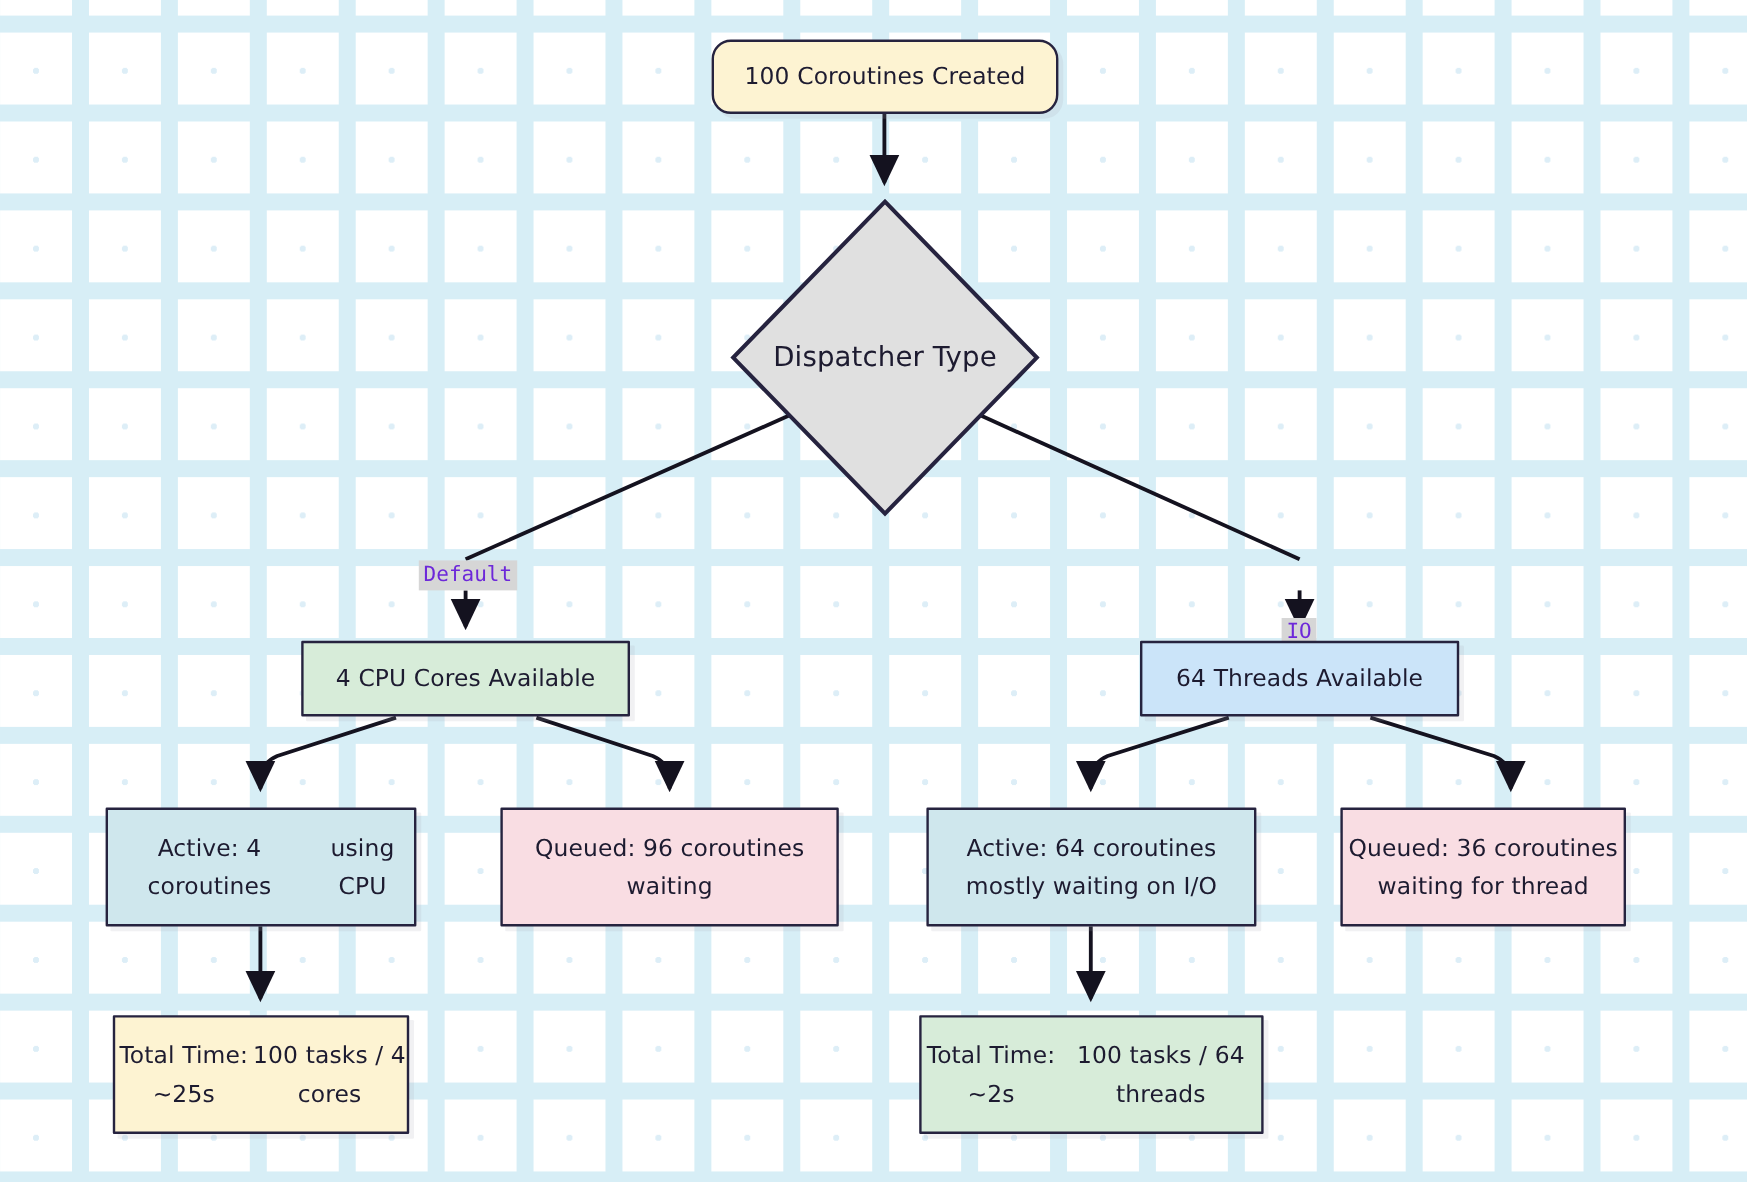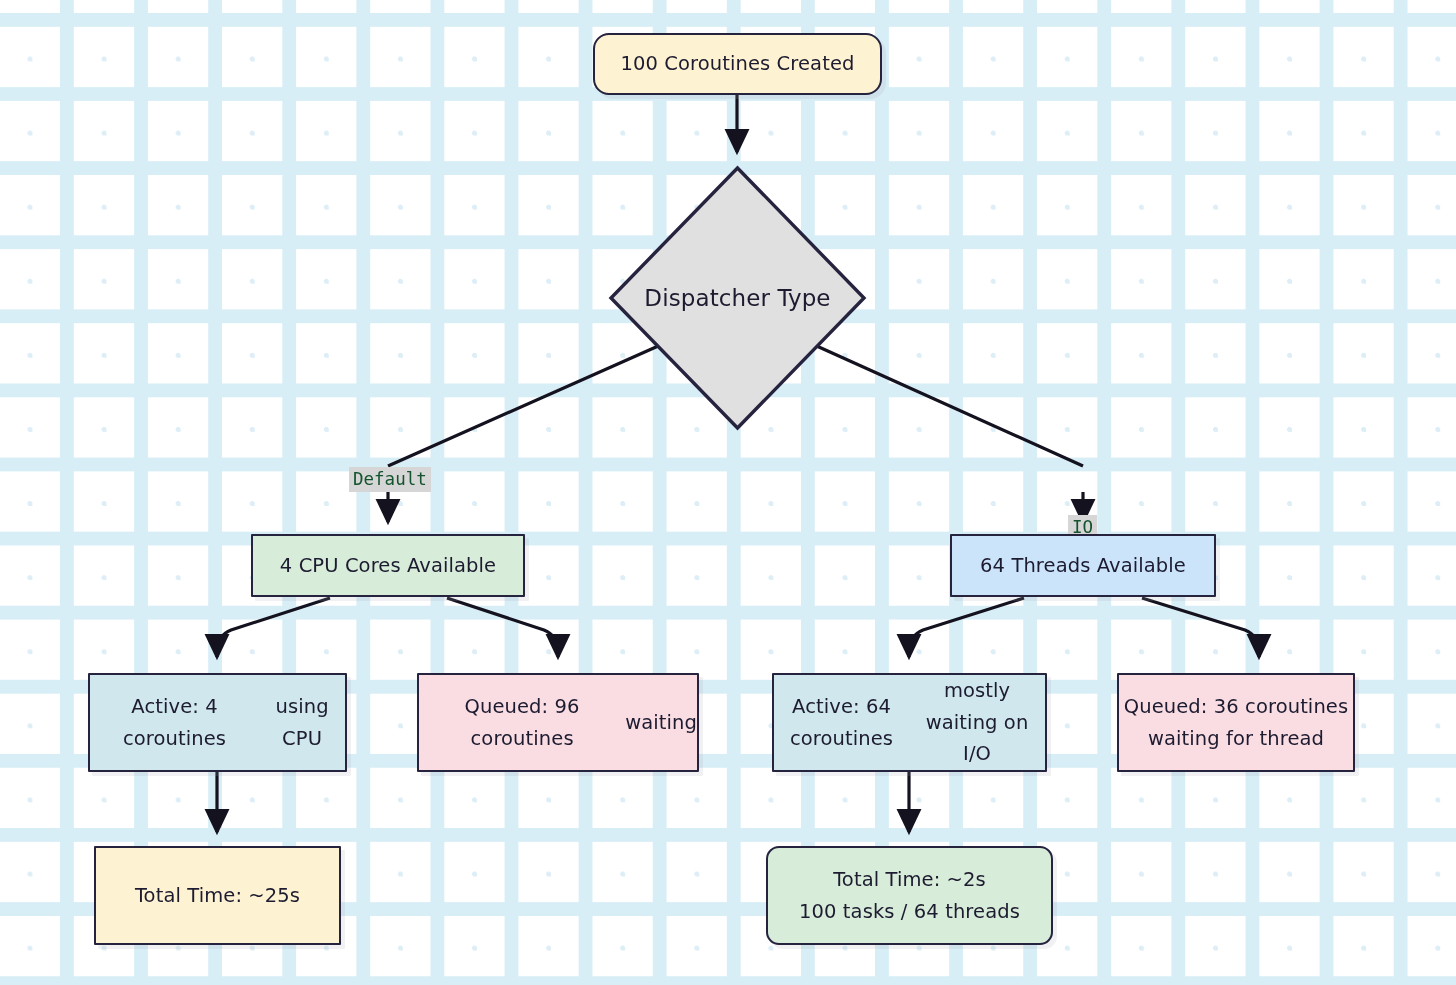--- a/index.html
+++ b/index.html
@@ -84,21 +84,21 @@
     color: #1d1b30;
     font-size: 23px;
     letter-spacing: 0.1px;
     pointer-events: none;
   }
 
   
   .edge-label {
     position: absolute;
     background: #d6d6d6;
-    color: #14532d;
+    color: #6d28d9;
     font-size: 17.5px;
     font-family: "DejaVu Sans Mono", "Liberation Mono", monospace;
     padding: 2px 4px 3px 4px;
     line-height: 1.15;
     white-space: nowrap;
   }
 </style>
 </head>
 <body>
 
@@ -149,37 +149,38 @@
 
   <div class="node green" style="left:251px; top:534px; width:274px; height:63px;">4 CPU Cores Available</div>
 
   <div class="node blue" style="left:950px; top:534px; width:266px; height:63px;">64 Threads Available</div>
 
   <div class="node cyan" style="left:88px; top:673px; width:259px; height:99px; flex-direction:row;">
     <span>Active: 4 coroutines</span>
     <span>using CPU</span>
   </div>
 
-  <div class="node pink" style="left:417px; top:673px; width:282px; height:99px; flex-direction:row;">
+  <div class="node pink" style="left:417px; top:673px; width:282px; height:99px; flex-direction:column;">
     <span>Queued: 96 coroutines</span>
     <span>waiting</span>
   </div>
 
-  <div class="node cyan" style="left:772px; top:673px; width:275px; height:99px; ">
+  <div class="node cyan" style="left:772px; top:673px; width:275px; height:99px; flex-direction:column;">
     <span>Active: 64 coroutines</span>
     <span>mostly waiting on I/O</span>
   </div>
 
   <div class="node pink" style="left:1117px; top:673px; width:238px; height:99px; flex-direction:column;">
     <span>Queued: 36 coroutines</span>
     <span>waiting for thread</span>
   </div>
 
   <div class="node yellow" style="left:94px; top:846px; width:247px; height:99px; flex-direction:row;">
     <span>Total Time: ~25s</span>
+    <span>100 tasks / 4 cores</span>
   </div>
 
-  <div class="node green" style="left:766px; top:846px; width:287px; height:99px; flex-direction:column;border-radius:13px;">
+  <div class="node green" style="left:766px; top:846px; width:287px; height:99px; flex-direction:row;">
     <span>Total Time: ~2s</span>
     <span>100 tasks / 64 threads</span>
   </div>
 
 </div>
 
 </body></html>

